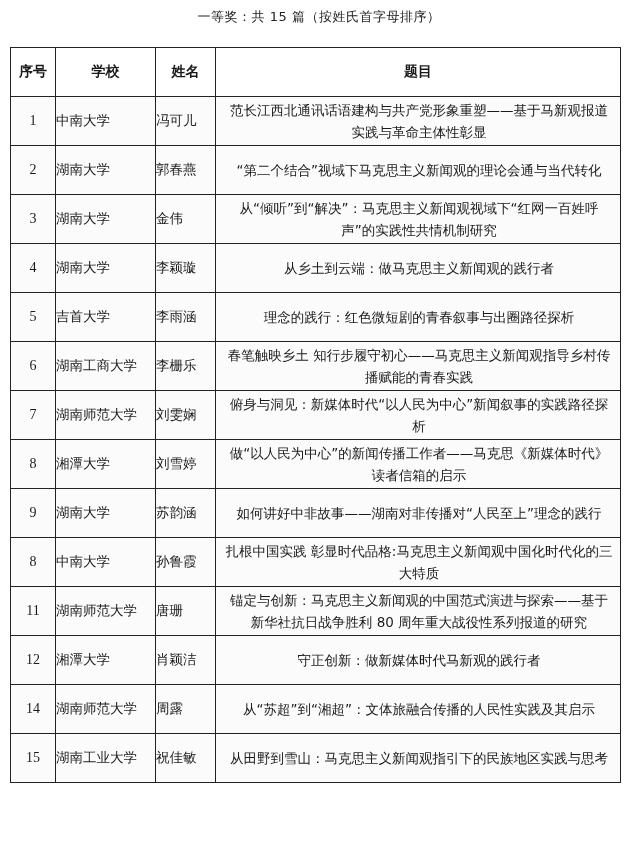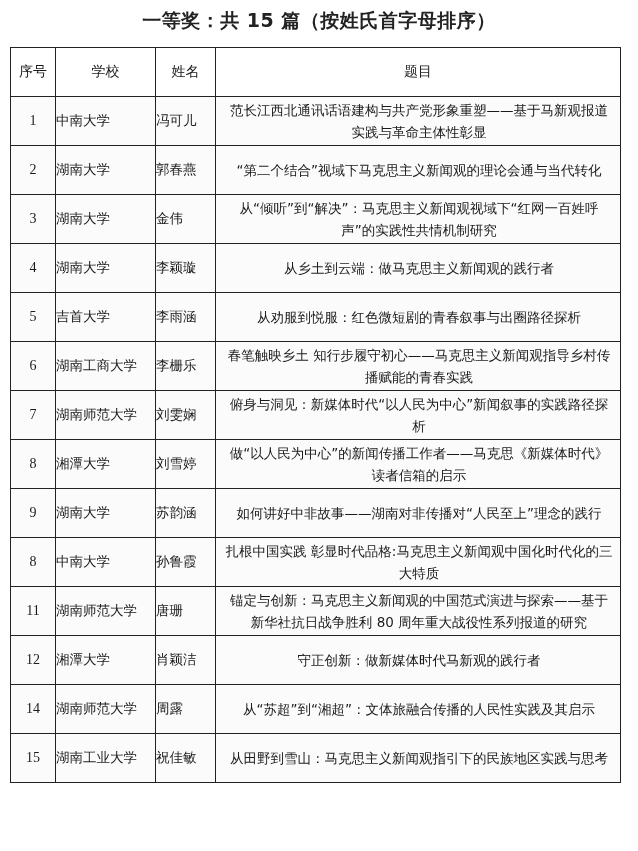--- a/index.html
+++ b/index.html
@@ -1,23 +1,23 @@
 <!DOCTYPE html>
 <html><head>
 <meta charset="utf-8">
 <style>
   html, body { margin:0; padding:0; background:#ffffff; }
   body { width:638px; height:851px; position:relative; overflow:hidden;
          font-family:"DejaVu Sans", sans-serif; color:#1a1a1a; }
   .title { position:absolute; top:8px; left:0; width:638px; text-align:center;
-           font-size:19px; font-weight:bold; letter-spacing:0.5px; color:#222; }
+           font-size:13px; font-weight:normal; letter-spacing:0.5px; color:#222; }
   table { position:absolute; top:47px; left:10px; width:610px; border-collapse:collapse;
           table-layout:fixed; }
   td, th { border:1.3px solid #222; padding:0; height:48px; vertical-align:middle; }
-  th { font-size:14px; font-weight:normal; text-align:center; background:#fff; }
+  th { font-size:14px; font-weight:bold; text-align:center; background:#fff; }
   td { font-size:13.5px; background:#fbfbfb; }
   td.num { text-align:center; font-family:"Liberation Serif", serif; font-size:14px; }
   td.school, td.name { }
   td.topic { text-align:center; padding:0 6px 0 8px; line-height:22px; }
   col.c1 { width:45px; } col.c2 { width:100px; } col.c3 { width:60px; } col.c4 { width:405px; }
 </style>
 </head>
 <body>
 
 <div class="title">一等奖：共 15 篇（按姓氏首字母排序）</div>
@@ -59,21 +59,21 @@
       <tr>
         <td class="num">4</td>
         <td class="school">湖南大学</td>
         <td class="name">李颖璇</td>
         <td class="topic">从乡土到云端：做马克思主义新闻观的践行者</td>
       </tr>
       <tr>
         <td class="num">5</td>
         <td class="school">吉首大学</td>
         <td class="name">李雨涵</td>
-        <td class="topic">从劝服到悦服：红色微短剧的青春叙事与出圈路径探析</td>
+        <td class="topic">理念的践行：红色微短剧的青春叙事与出圈路径探析</td>
       </tr>
       <tr>
         <td class="num">6</td>
         <td class="school">湖南工商大学</td>
         <td class="name">李栅乐</td>
         <td class="topic">春笔触映乡土 知行步履守初心——马克思主义新闻观指导乡村传播赋能的青春实践</td>
       </tr>
       <tr>
         <td class="num">7</td>
         <td class="school">湖南师范大学</td>

